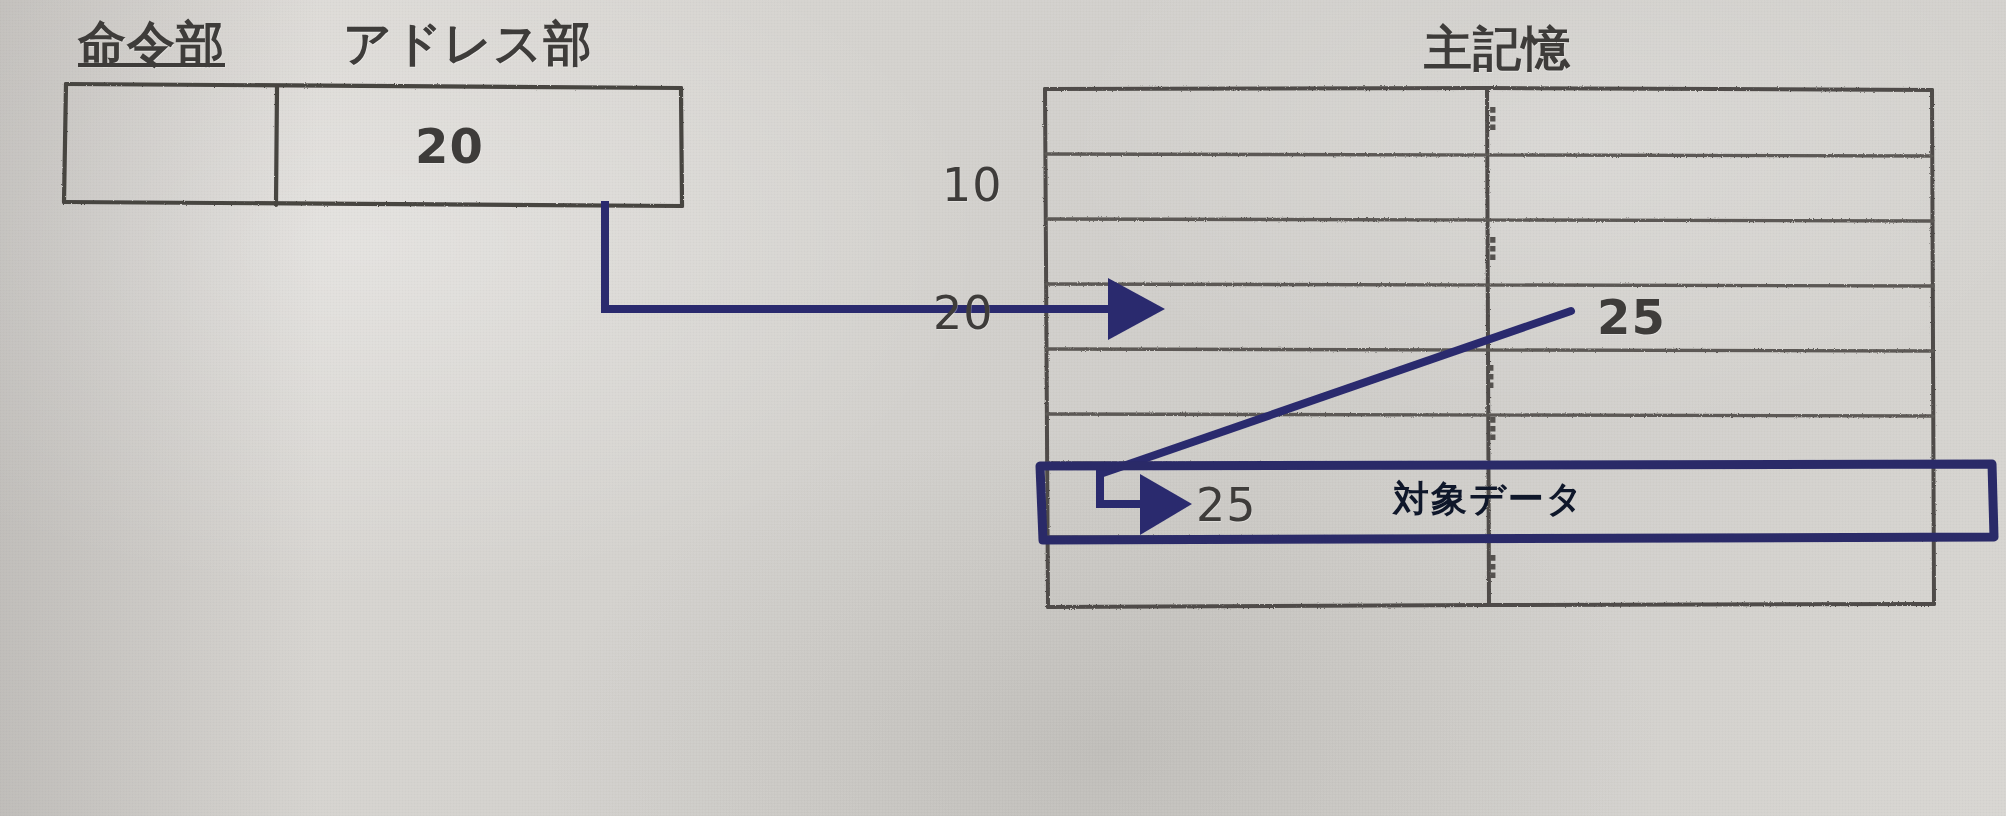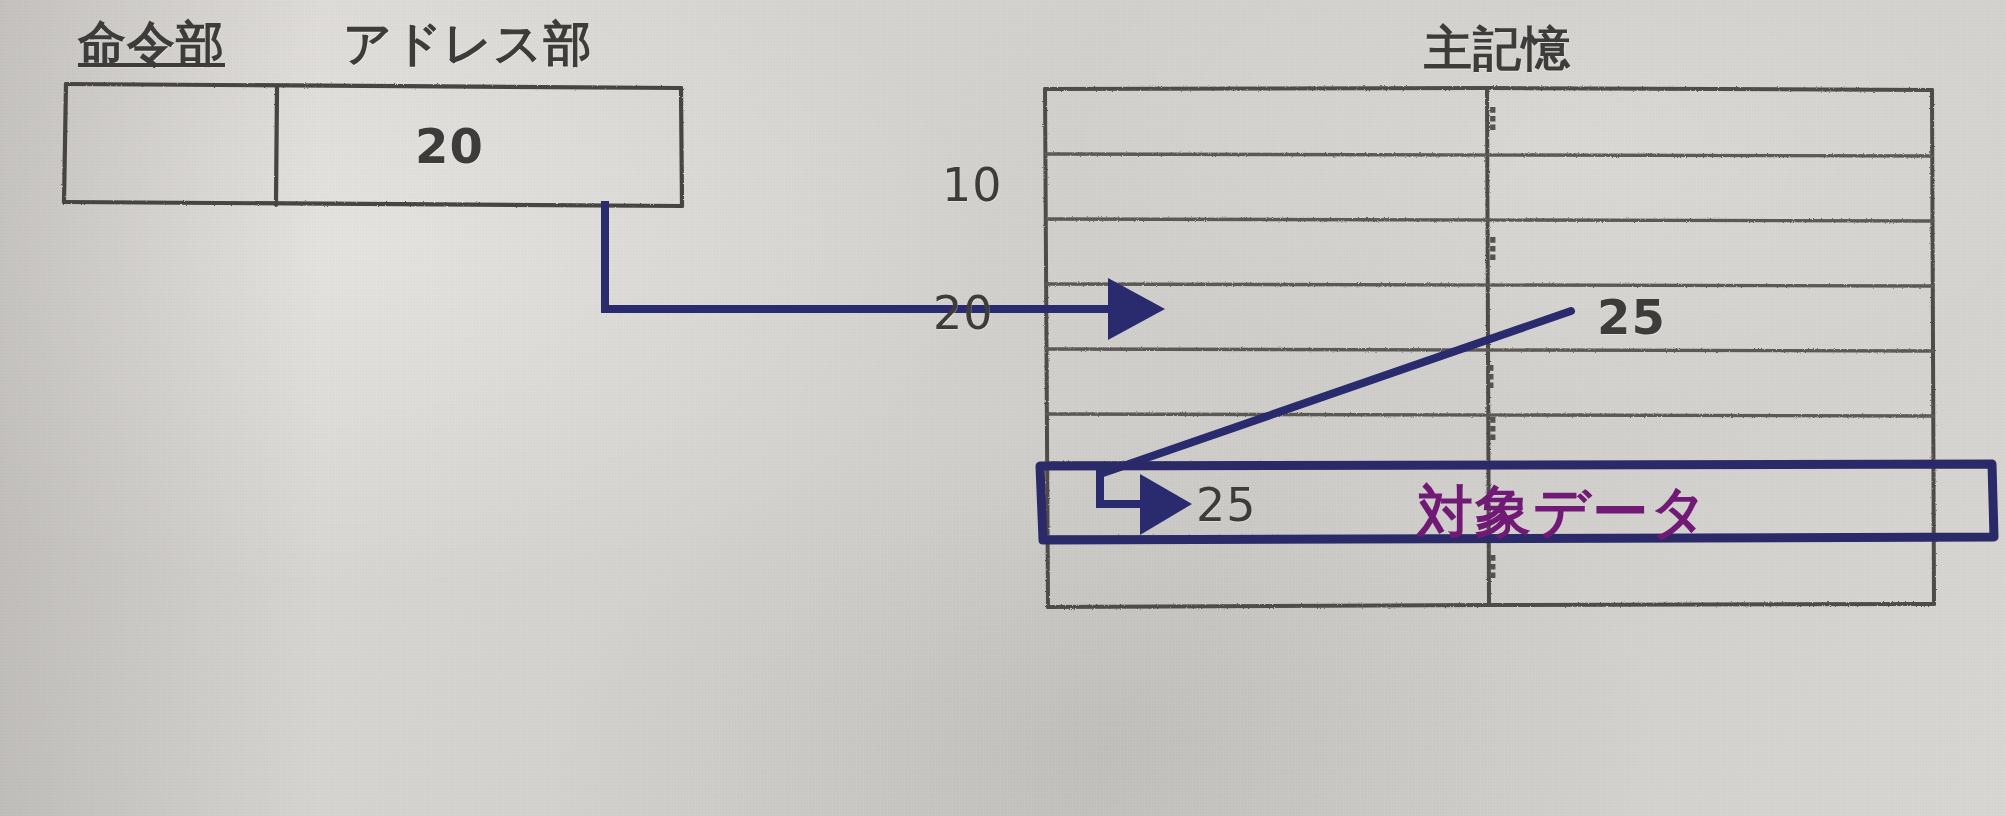--- a/index.html
+++ b/index.html
@@ -71,26 +71,25 @@
   .dots {
     position: absolute;
     color: #55524f;
     font-size: 30px;
     font-weight: 700;
     letter-spacing: 0;
     line-height: 1;
   }
   .celltext {
     position: absolute;
-    color: #701a75;
-    font-size: 56px;
+    color: #0f172a;
+    font-size: 36px;
     font-weight: 700;
     white-space: nowrap;
     letter-spacing: 2px;
-    margin-left: 24px;
   }
 </style>
 </head>
 <body>
 
 <div id="canvas">
   <div id="paper-texture"></div>
   <div id="noise"></div>
   <div id="shadow-left"></div>
 

